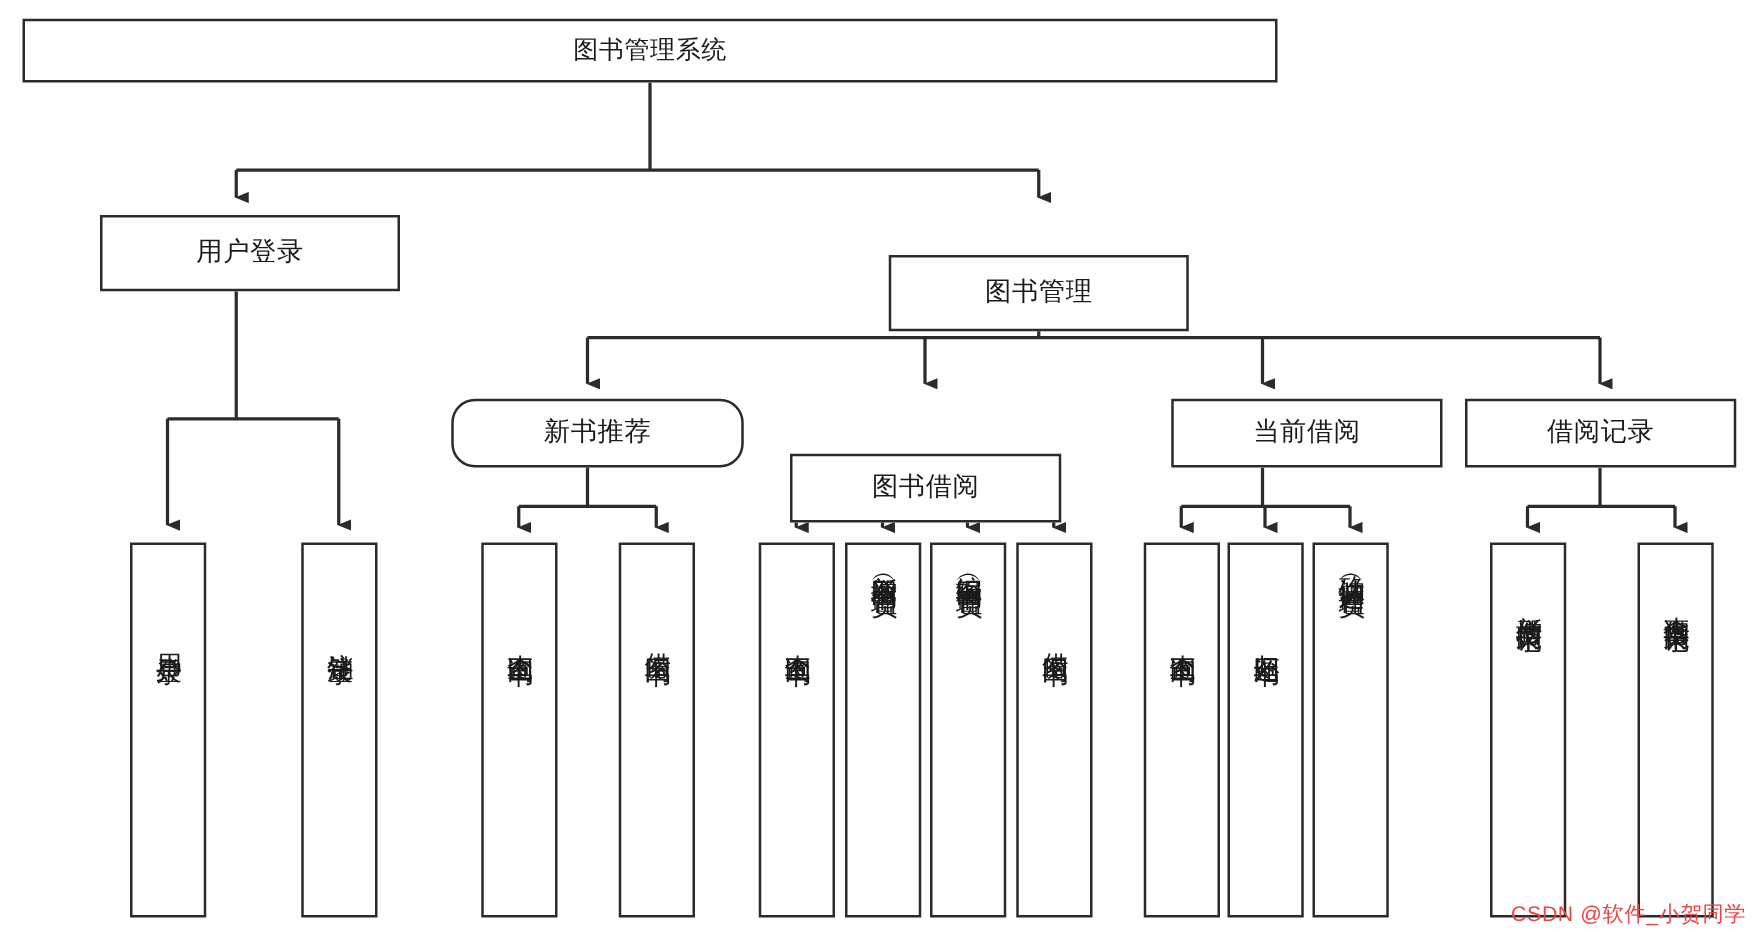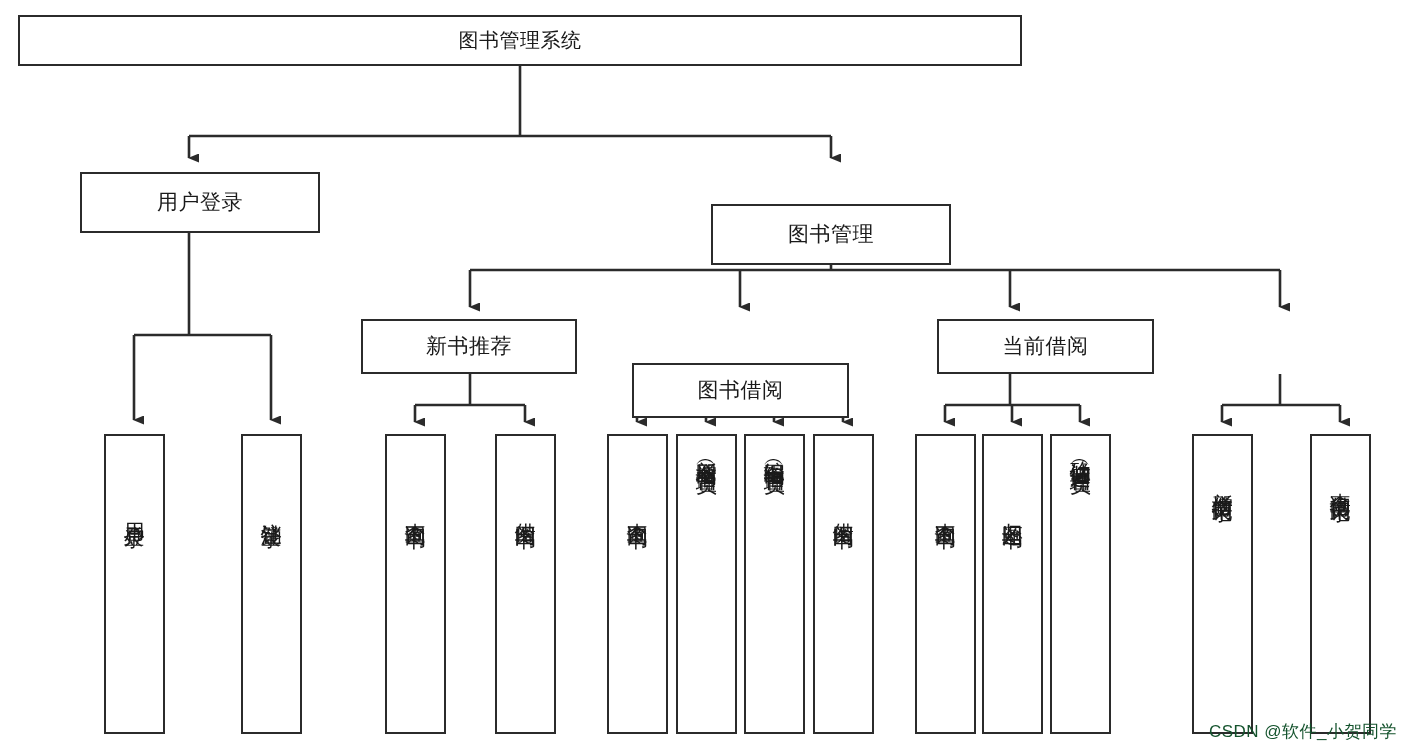--- a/index.html
+++ b/index.html
@@ -66,21 +66,21 @@
     max-height: 280px;
   }
   .node.vert.tall-text .node-label {
     max-height: 285px;
   }
   #watermark {
     position: absolute;
     right: 8px;
     bottom: 4px;
     font-size: 17px;
-    color: #14532d;
+    color: #ef4444;
     letter-spacing: 0.5px;
     user-select: none;
     white-space: nowrap;
   }
 </style>
 </head>
 <body>
 
 <div id="diagram-root">
 
@@ -140,32 +140,35 @@
   </div>
 
   <div class="node horiz" style="left:80px; top:172px; width:240px; height:61px;">
     <span class="node-label">用户登录</span>
   </div>
 
   <div class="node horiz" style="left:711px; top:172px; width:240px; height:61px;margin-top:32px;">
     <span class="node-label">图书管理</span>
   </div>
 
-  <div class="node horiz" style="left:361px; top:319px; width:216px; height:55px;">
+  <div class="node horiz" style="left:361px; top:319px; width:234px; height:55px;border-radius:19px;">
     <span class="node-label">新书推荐</span>
   </div>
 
   <div class="node horiz" style="left:632px; top:319px; width:217px; height:55px;margin-top:44px;">
     <span class="node-label">图书借阅</span>
   </div>
 
   <div class="node horiz" style="left:902px; top:319px; width:217px; height:55px;margin-left:35px;">
     <span class="node-label">当前借阅</span>
   </div>
 
+  <div class="node horiz" style="left:1172px; top:319px; width:217px; height:55px;">
+    <span class="node-label">借阅记录</span>
+  </div>
 
   <div class="node vert" style="left:104px; top:434px; width:61px; height:300px; padding-top:70px;">
     <span class="node-label">用户登录</span>
   </div>
 
   <div class="node vert" style="left:241px; top:434px; width:61px; height:300px; padding-top:70px;">
     <span class="node-label">注销登录</span>
   </div>
 
   <div class="node vert" style="left:385px; top:434px; width:61px; height:300px; padding-top:70px;">

